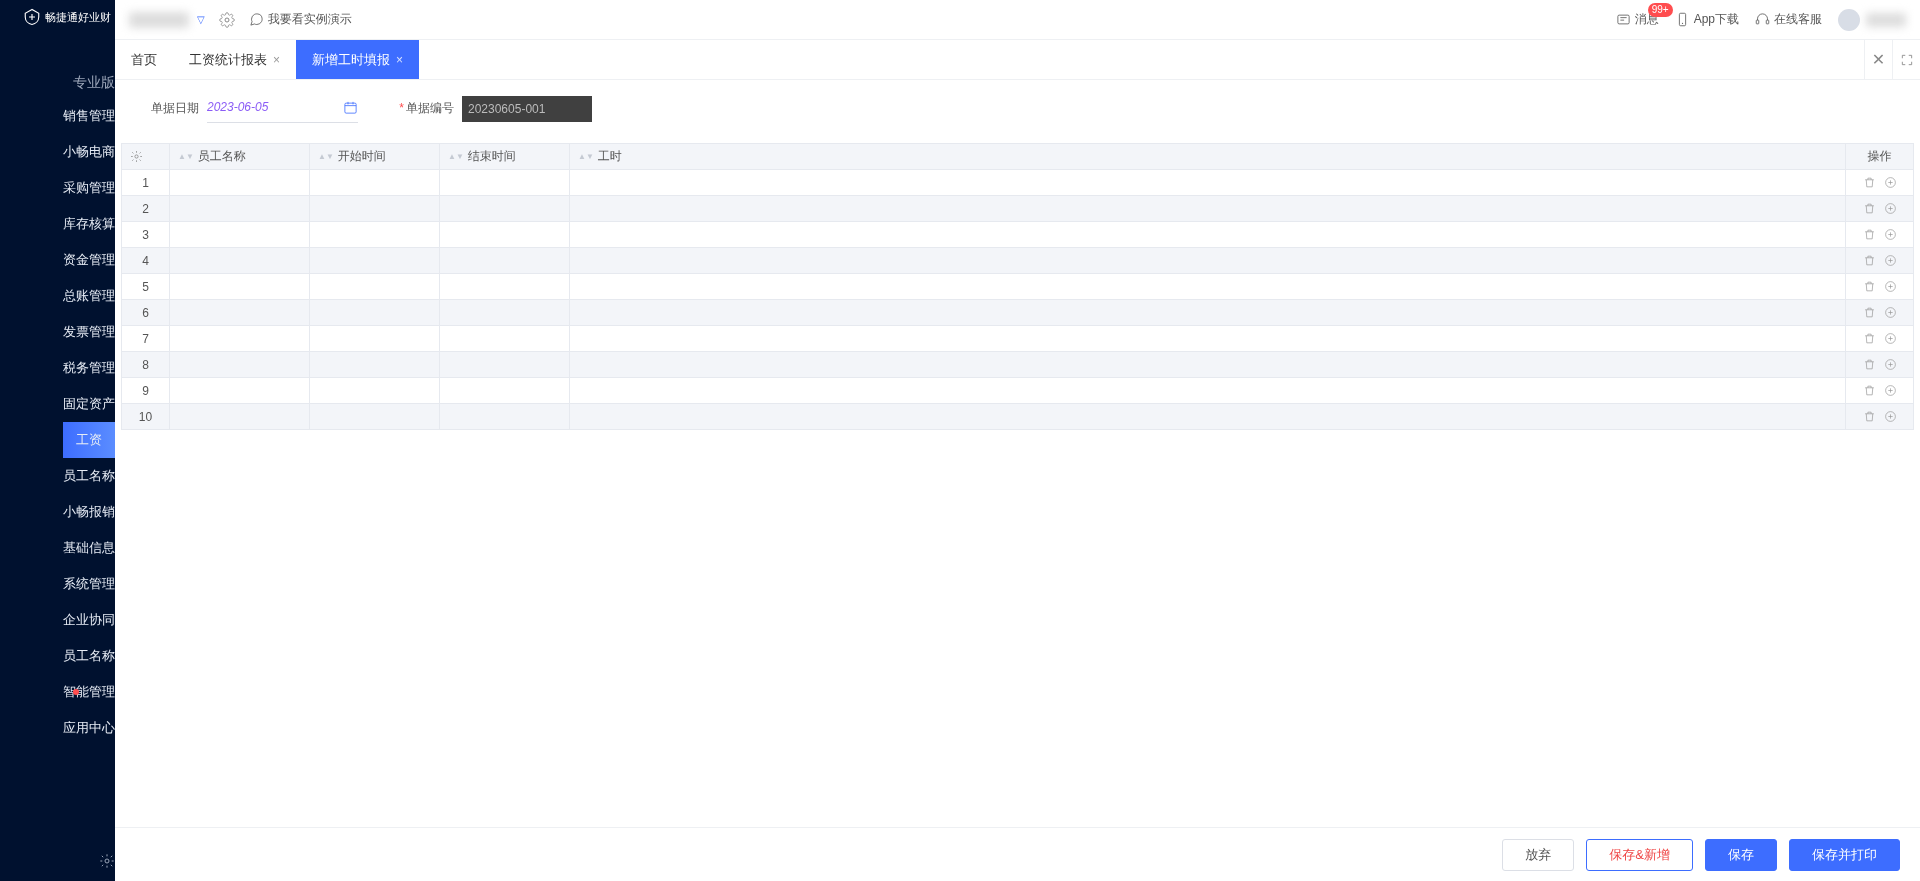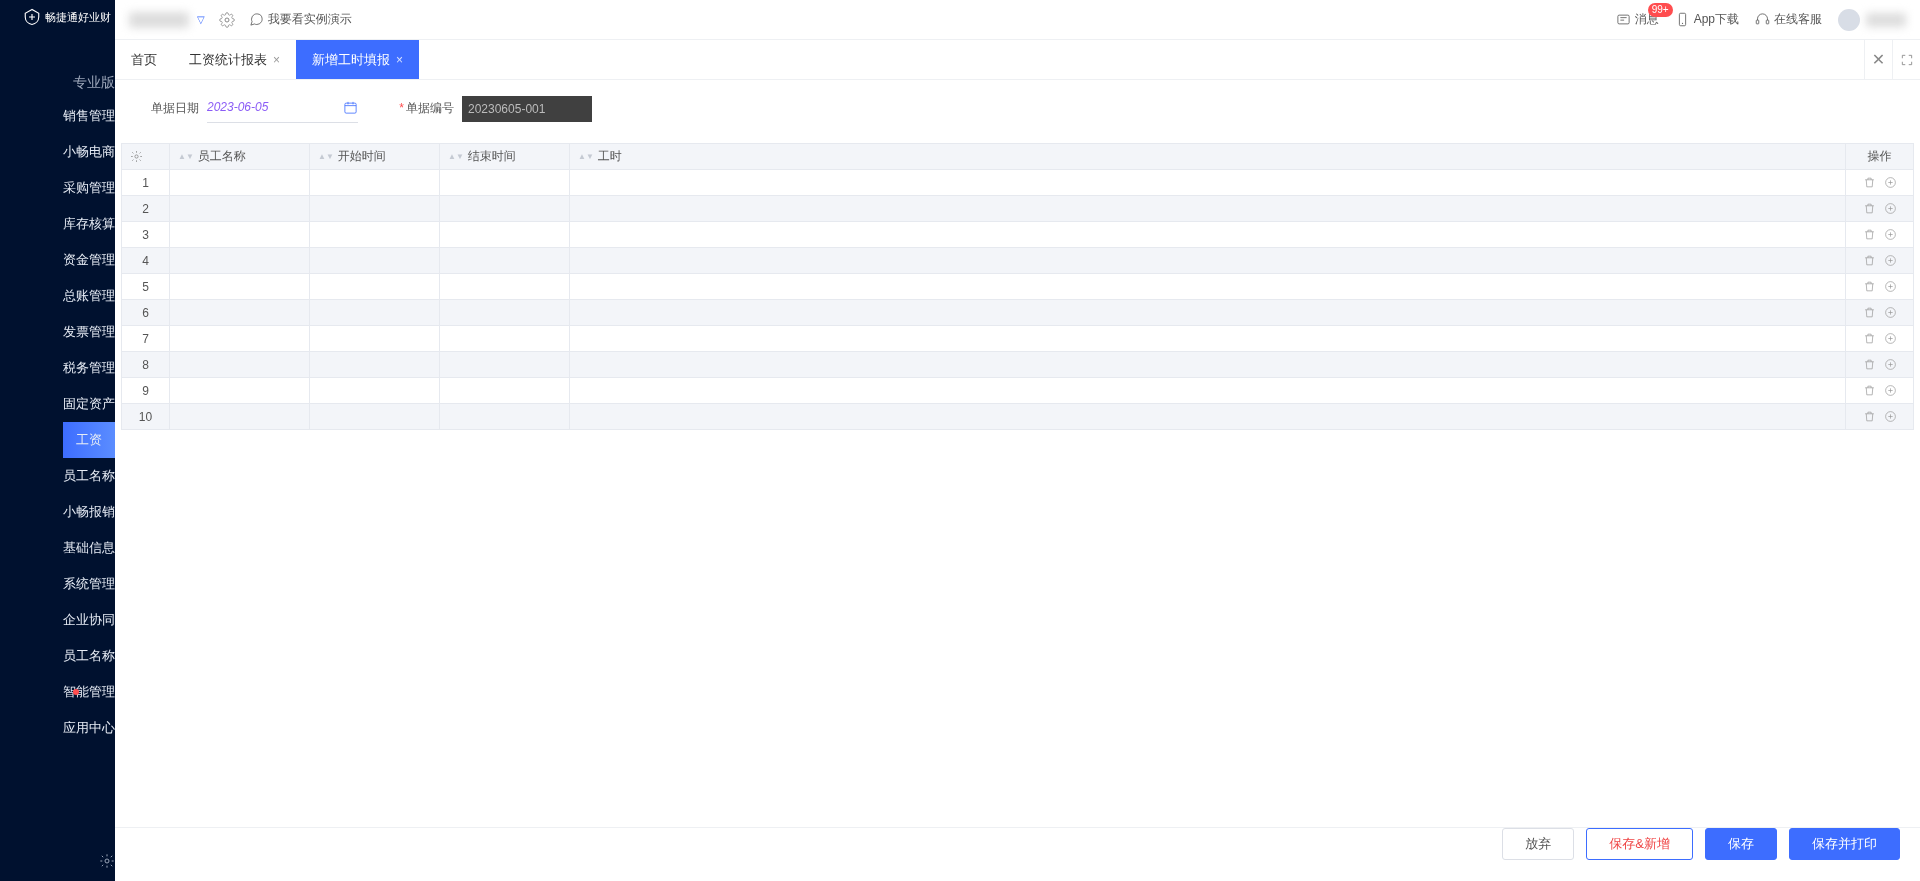--- a/index.html
+++ b/index.html
@@ -70,21 +70,21 @@
 .col-idx { width:48px; text-align:center; }
 .col-emp { width:140px; }
 .col-start { width:130px; }
 .col-end { width:130px; }
 .col-op { width:68px; text-align:center;margin-top:37px; }
 .op-wrap { display:flex; justify-content:center; gap:8px; color:#999; }
 .op-wrap span { cursor:pointer; }
 .gear-th { text-align:center; color:#888; }
 
 
-.footer { height:54px; border-top:1px solid #eef0f3; display:flex; align-items:flex-start; justify-content:flex-end; gap:12px; padding:0 20px; }
+.footer { height:54px; border-top:1px solid #eef0f3; display:flex; align-items:center; justify-content:flex-end; gap:12px; padding:0 20px; }
 .btn { height:32px; padding:0 22px; border-radius:3px; font-size:13px; cursor:pointer; border:1px solid #dcdfe6; background:#fff; color:#555; }
 .btn.outline-primary { border-color:#3d6dff; color:#ef4444; }
 .btn.primary { background:#3d6dff; border-color:#3d6dff; color:#fff; }
 
 svg { display:block; }
 </style>
 </head>
 <body>
 
 <div class="app">

